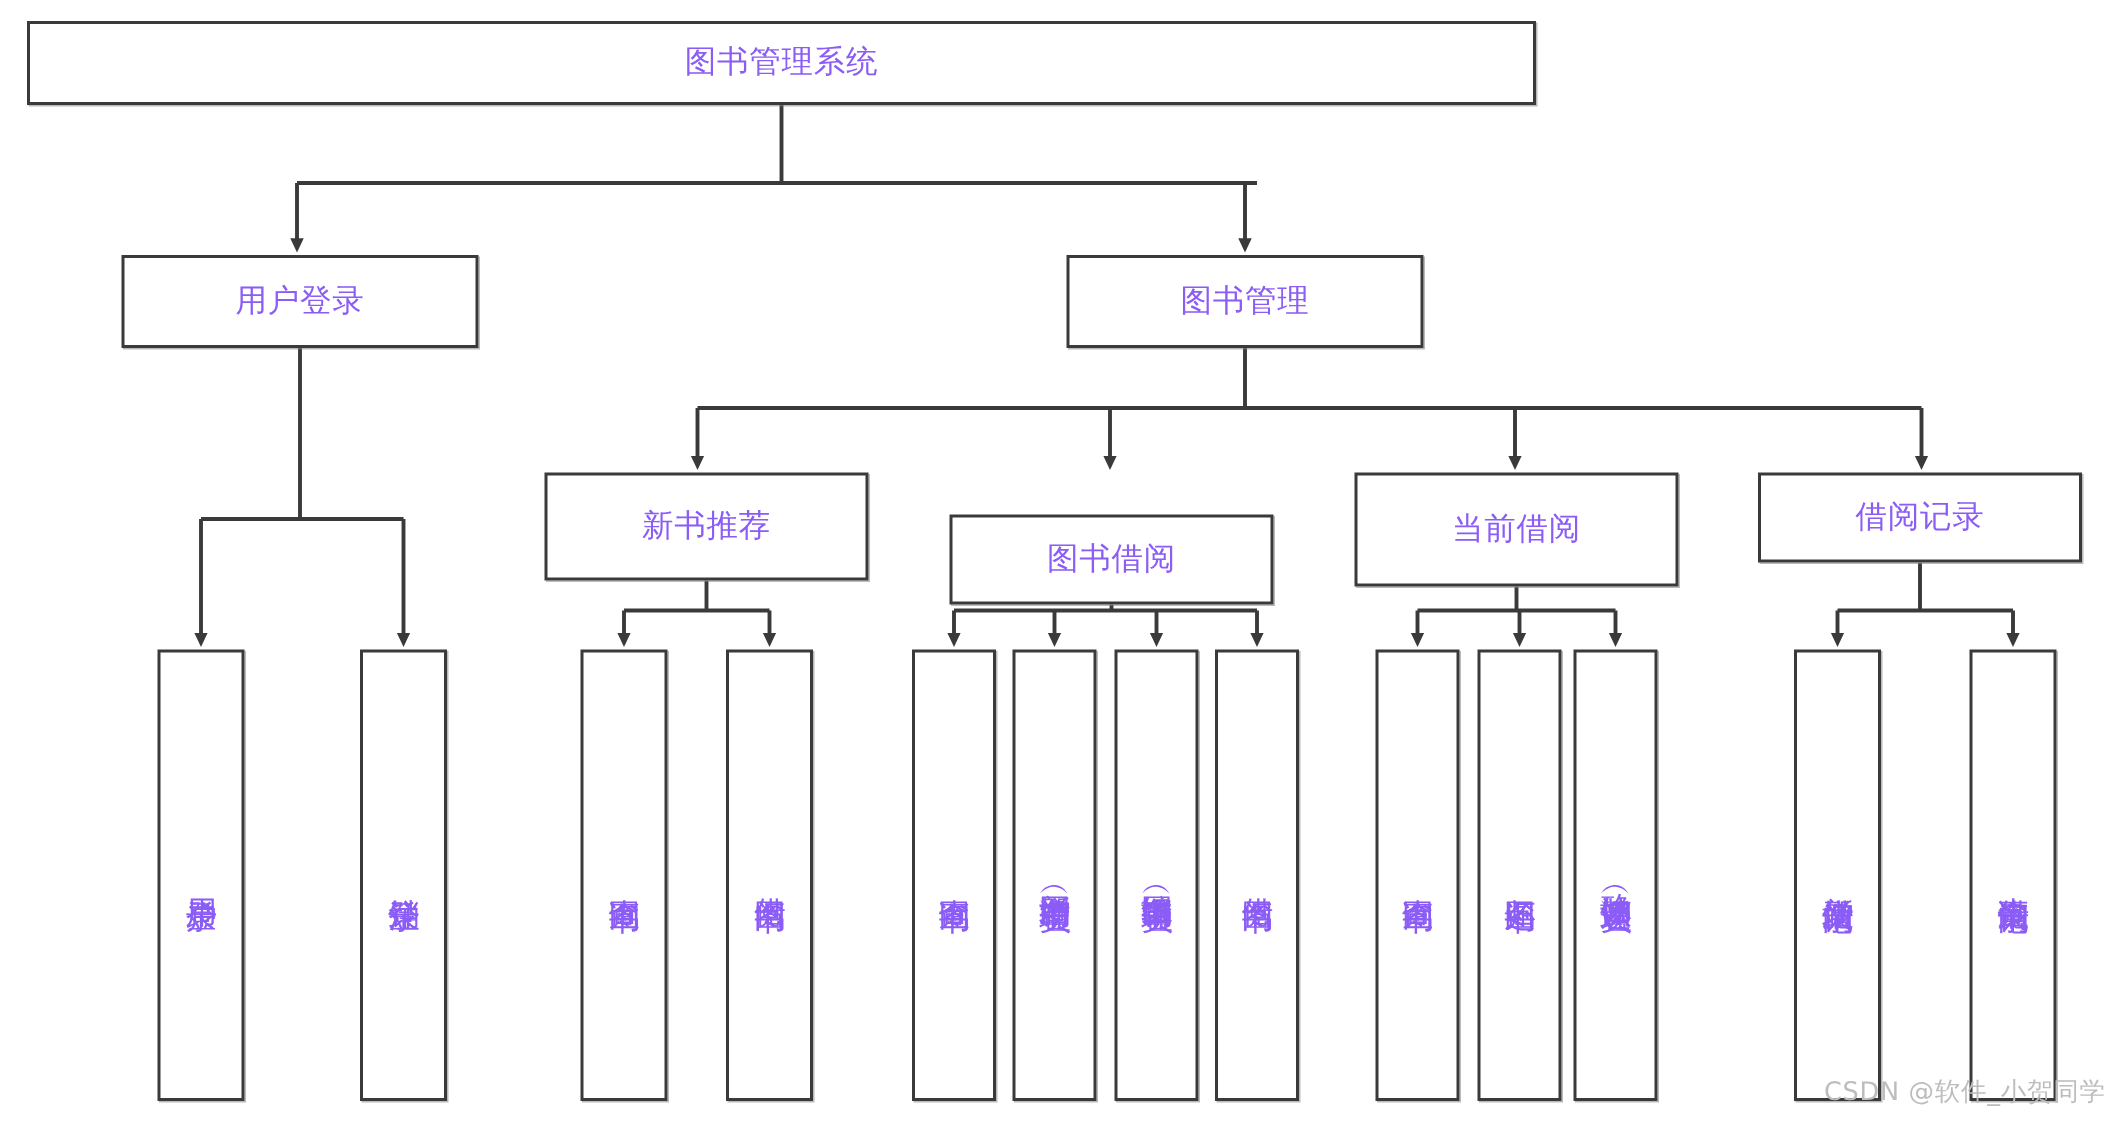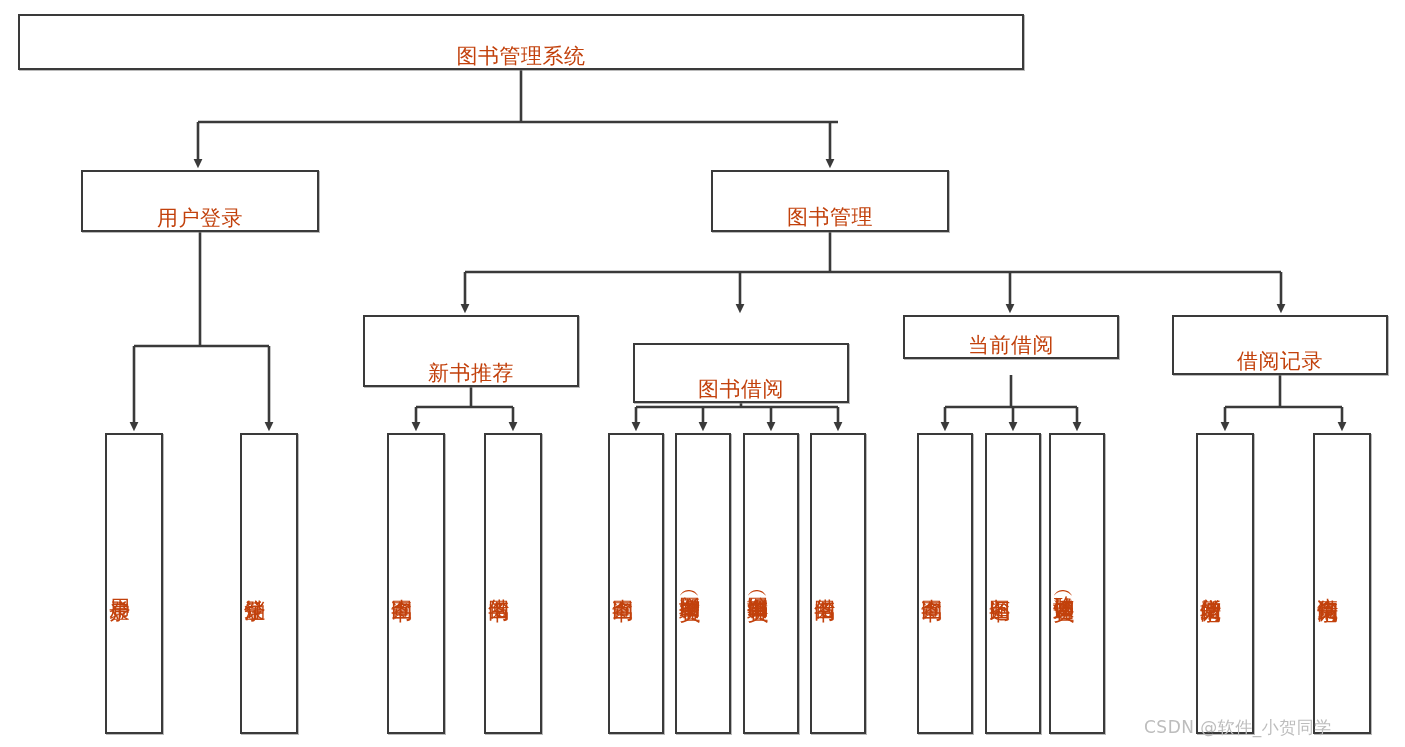--- a/index.html
+++ b/index.html
@@ -24,23 +24,23 @@
     width: 1405px;
     height: 747px;
     pointer-events: none;
   }
   .node {
     position: absolute;
     box-sizing: border-box;
     border: 2px solid #3a3a3a;
     background: #ffffff;
     display: flex;
-    align-items: flex-end;
+    align-items: center;
     justify-content: center;
-    color: #c2410c;
+    color: #8b5cf6;
     box-shadow: 1px 1px 0 rgba(130,130,130,0.55);
   }
   .node-h {
     font-size: 21px;
     line-height: 1.1;
     letter-spacing: 0.5px;
     white-space: nowrap;
   }
   .node-v {
     font-size: 21px;
@@ -117,32 +117,32 @@
   </svg>
 
   <div class="node node-h" id="root-node" style="left: 18px; top: 14px; width: 1006px; height: 56px;">
     <span>图书管理系统</span>
   </div>
 
   <div id="level1-layer">
       <div class="node node-h" style="left: 81px; top: 170px; width: 238px; height: 62px;">
         <span>用户登录</span>
       </div>
-      <div class="node node-h" style="left: 711px; top: 170px; width: 238px; height: 62px; font-family: Liberation Mono, monospace;">
+      <div class="node node-h" style="left: 711px; top: 170px; width: 238px; height: 62px;">
         <span>图书管理</span>
       </div>
     </div>
   <div id="level2-layer">
       <div class="node node-h" style="left: 363px; top: 315px; width: 216px; height: 72px;">
         <span>新书推荐</span>
       </div>
       <div class="node node-h" style="left: 633px; top: 315px; width: 216px; height: 60px; margin-top: 28px;">
         <span>图书借阅</span>
       </div>
-      <div class="node node-h" style="left: 903px; top: 315px; width: 216px; height: 44px;">
+      <div class="node node-h" style="left: 903px; top: 315px; width: 216px; height: 76px;">
         <span>当前借阅</span>
       </div>
       <div class="node node-h" style="left: 1172px; top: 315px; width: 216px; height: 60px;">
         <span>借阅记录</span>
       </div>
     </div>
   <div id="leaf-layer">
       <div class="node node-v" style="left: 105px; top: 433px; width: 58px; height: 301px;">
         <span>用户登录</span>
       </div>
@@ -177,15 +177,15 @@
         <span>确认归还（管理员）</span>
       </div>
       <div class="node node-v" style="left: 1196px; top: 433px; width: 58px; height: 301px;">
         <span>新增借阅记录</span>
       </div>
       <div class="node node-v" style="left: 1313px; top: 433px; width: 58px; height: 301px;">
         <span>查询借阅记录</span>
       </div>
     </div>
 
-  <div class="watermark" style="left: 1144px; top: 716px;">CSDN @软件_小贺同学</div>
+  <div class="watermark" style="left: 1216px; top: 716px;">CSDN @软件_小贺同学</div>
 
 </div>
 
 </body></html>

